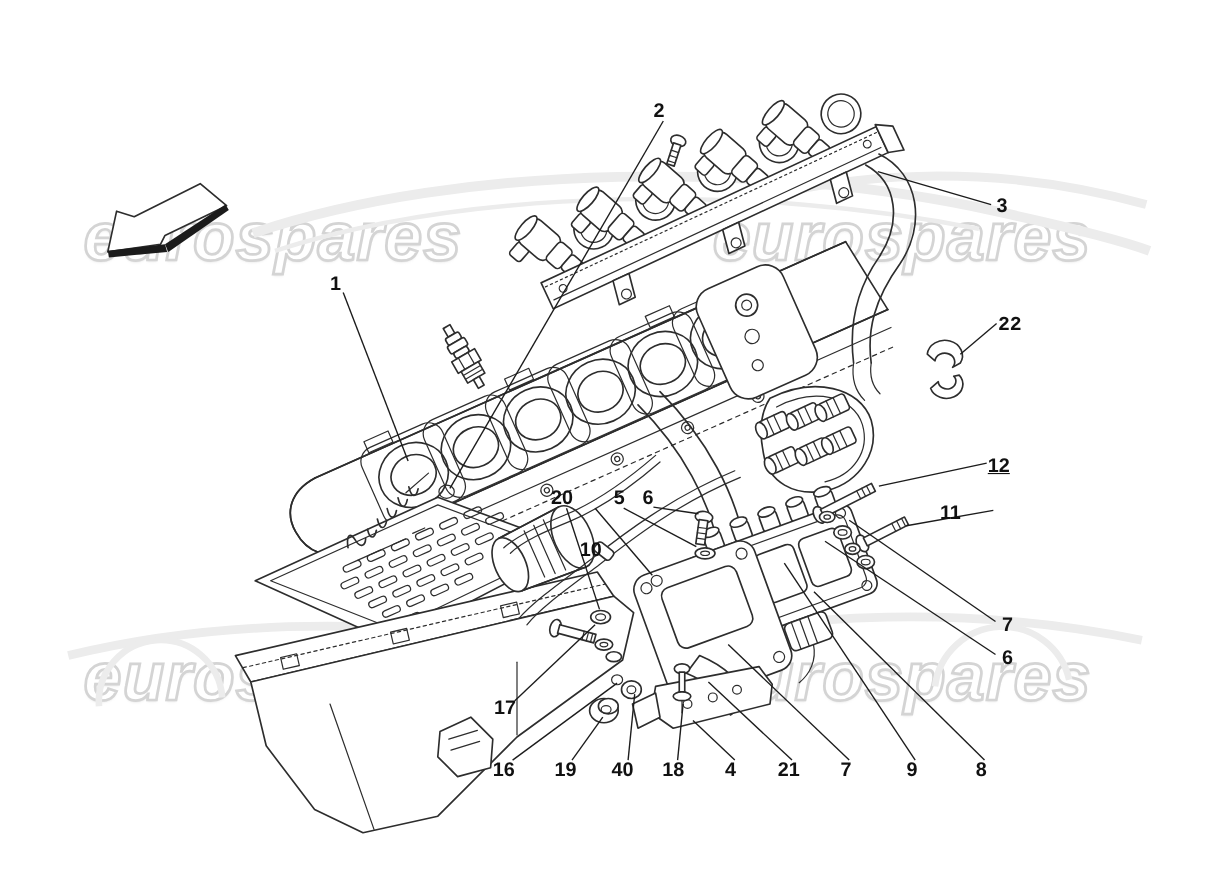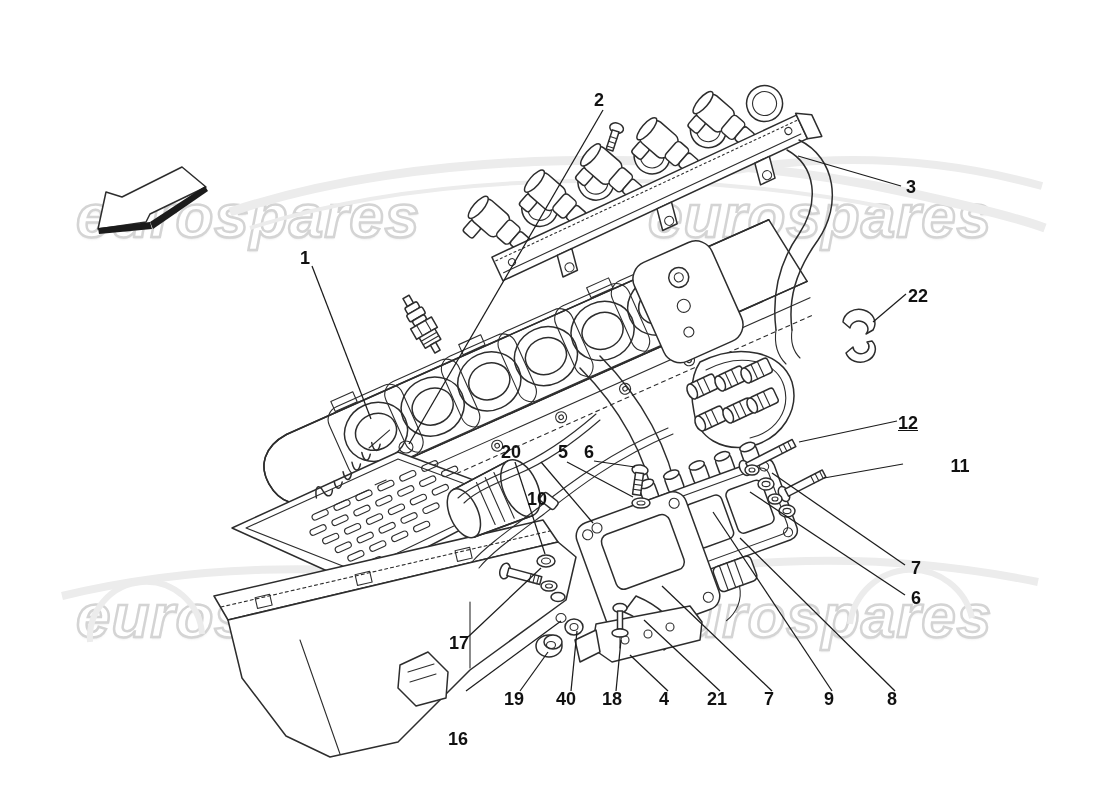--- a/index.html
+++ b/index.html
@@ -421,27 +421,27 @@
       <div class="callout" style="left: 305px; top: 258px;">1</div>
       <div class="callout" style="left: 599px; top: 100px;">2</div>
       <div class="callout" style="left: 911px; top: 187px;">3</div>
       <div class="callout" style="left: 664px; top: 699px;">4</div>
       <div class="callout" style="left: 563px; top: 452px;">5</div>
       <div class="callout" style="left: 589px; top: 452px;">6</div>
       <div class="callout" style="left: 769px; top: 699px;">7</div>
       <div class="callout" style="left: 892px; top: 699px;">8</div>
       <div class="callout" style="left: 829px; top: 699px;">9</div>
       <div class="callout" style="left: 537px; top: 452px; margin-top: 47px;">10</div>
-      <div class="callout" style="left: 960px; top: 466px;">11</div>
+      <div class="callout" style="left: 864px; top: 466px;">11</div>
       <div class="callout" style="left: 908px; top: 423px; text-decoration: underline;">12</div>
       <div class="callout" style="left: 916px; top: 598px;">6</div>
       <div class="callout" style="left: 511px; top: 452px;">20</div>
       <div class="callout" style="left: 916px; top: 568px;">7</div>
-      <div class="callout" style="left: 458px; top: 699px; margin-top: 40px;">16</div>
+      <div class="callout" style="left: 458px; top: 699px;">16</div>
       <div class="callout" style="left: 459px; top: 643px;">17</div>
       <div class="callout" style="left: 612px; top: 699px;">18</div>
       <div class="callout" style="left: 514px; top: 699px;">19</div>
       <div class="callout" style="left: 566px; top: 699px;">40</div>
       <div class="callout" style="left: 717px; top: 699px;">21</div>
-      <div class="callout" style="left: 918px; top: 296px;">22</div>
+      <div class="callout" style="left: 918px; top: 296px; font-family: Liberation Mono, monospace;">22</div>
     </div>
 
 </div>
 
 </body></html>

